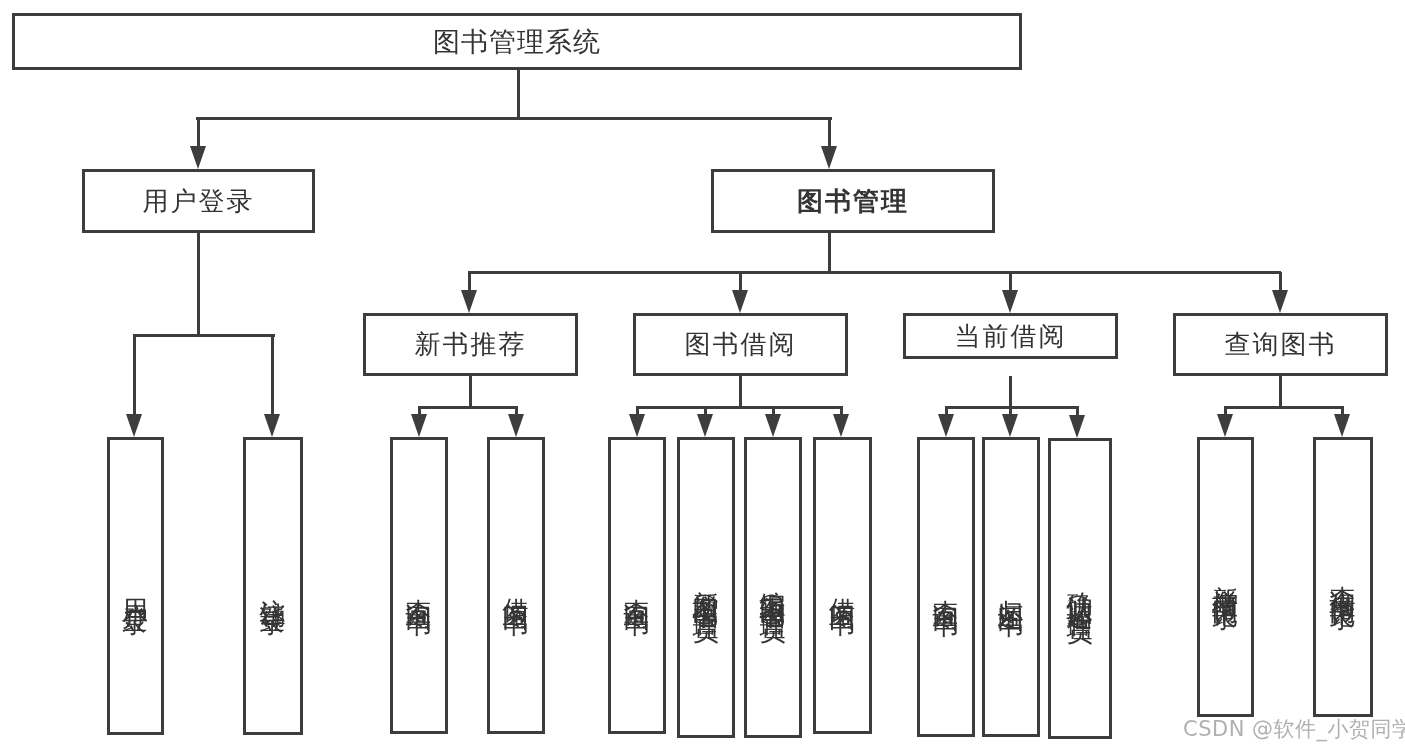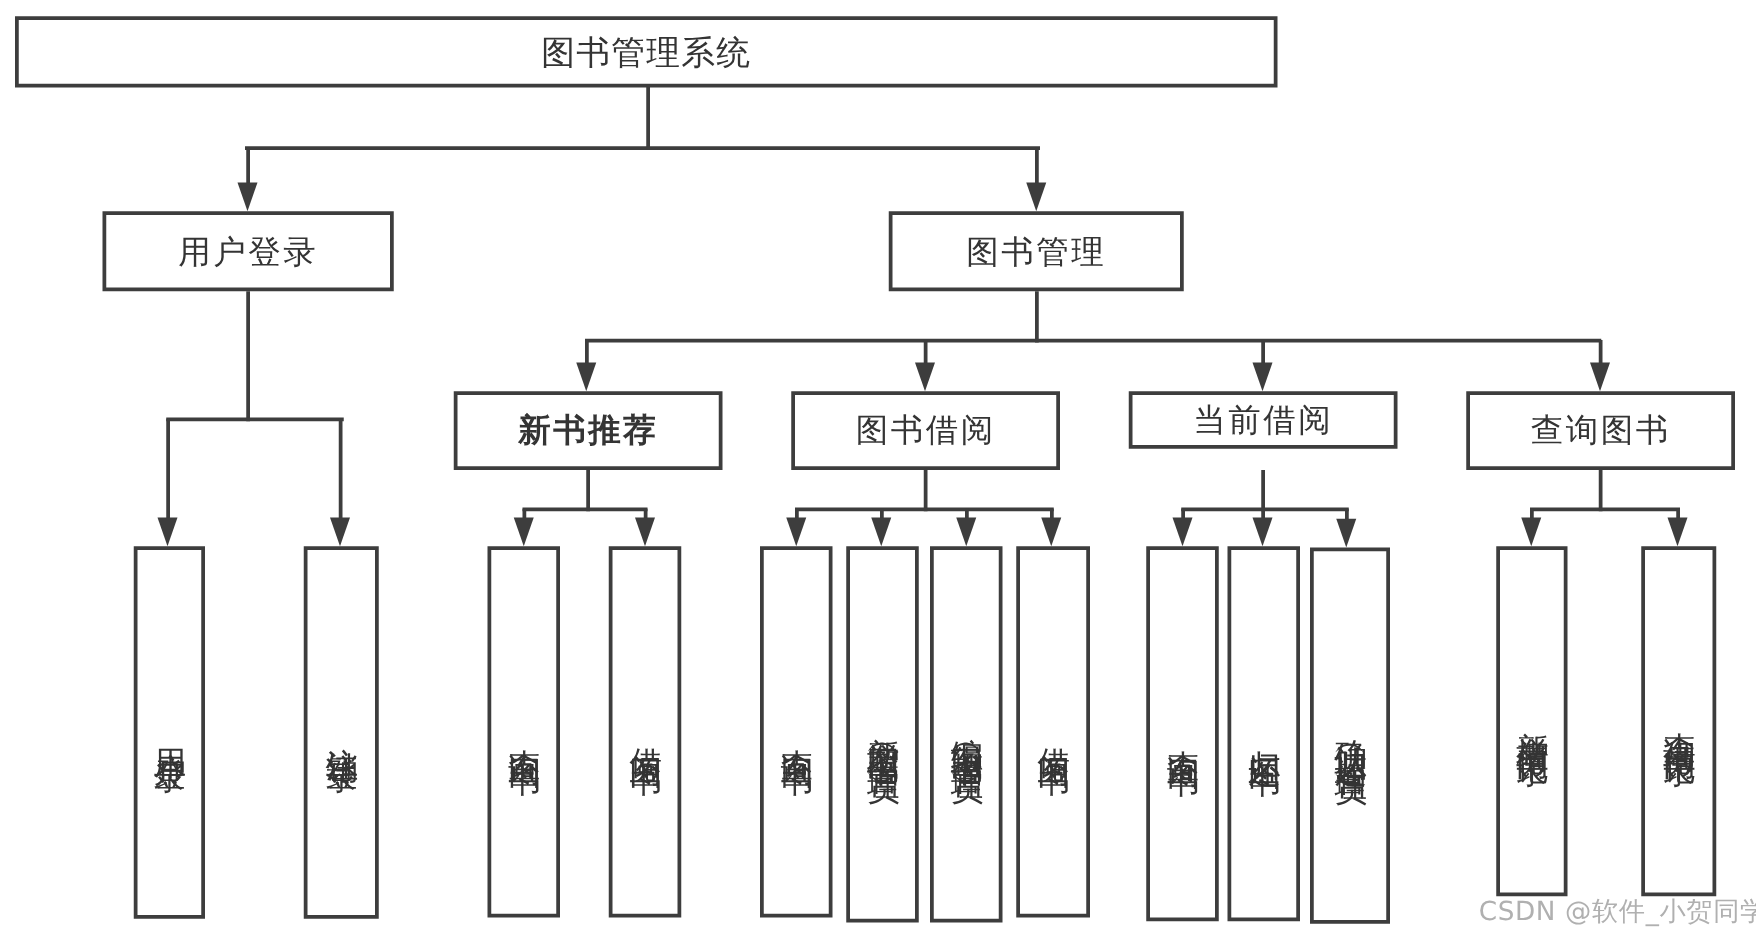--- a/index.html
+++ b/index.html
@@ -44,25 +44,25 @@
 
 <div id="canvas">
 
   <div class="box hbox root-box" style="left:12px;top:13px;width:1010px;height:57px;">
     <span>图书管理系统</span>
   </div>
 
   <div class="box hbox" style="left:82px;top:169px;width:233px;height:64px;">
     <span>用户登录</span>
   </div>
-  <div class="box hbox" style="left:711px;top:169px;width:236px;height:64px;">
+  <div class="box hbox" style="left:711px;top:169px;width:284px;height:64px;font-weight:bold;">
     <span>图书管理</span>
   </div>
 
-  <div class="box hbox" style="left:363px;top:313px;width:215px;height:63px;font-weight:bold;">
+  <div class="box hbox" style="left:363px;top:313px;width:215px;height:63px;">
     <span>新书推荐</span>
   </div>
   <div class="box hbox" style="left:633px;top:313px;width:215px;height:63px;">
     <span>图书借阅</span>
   </div>
   <div class="box hbox" style="left:903px;top:313px;width:215px;height:46px;">
     <span>当前借阅</span>
   </div>
   <div class="box hbox" style="left:1173px;top:313px;width:215px;height:63px;">
     <span>查询图书</span>

